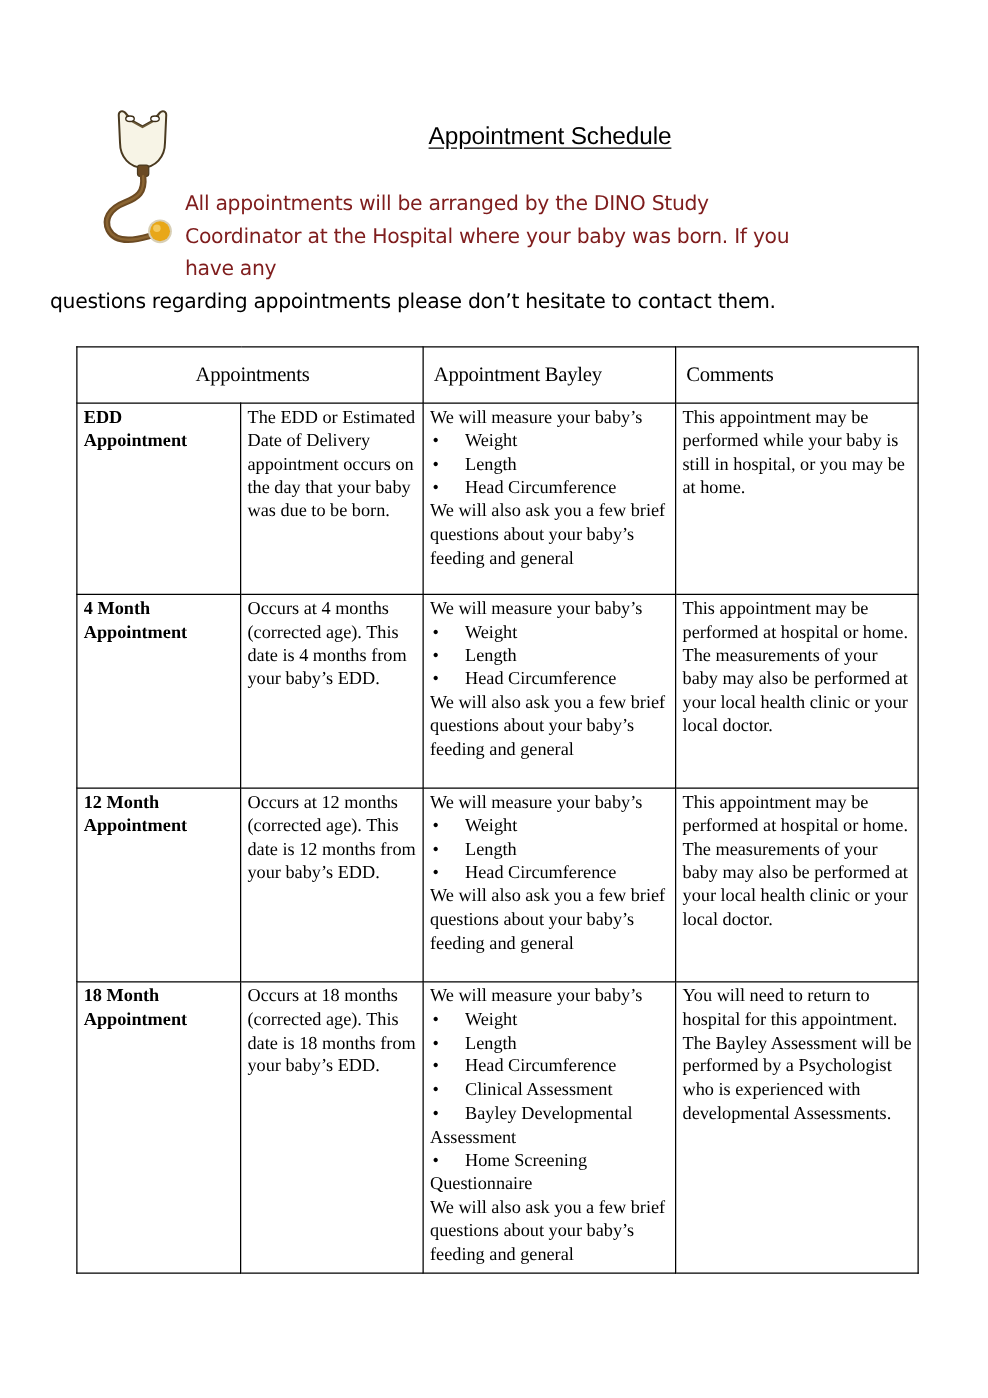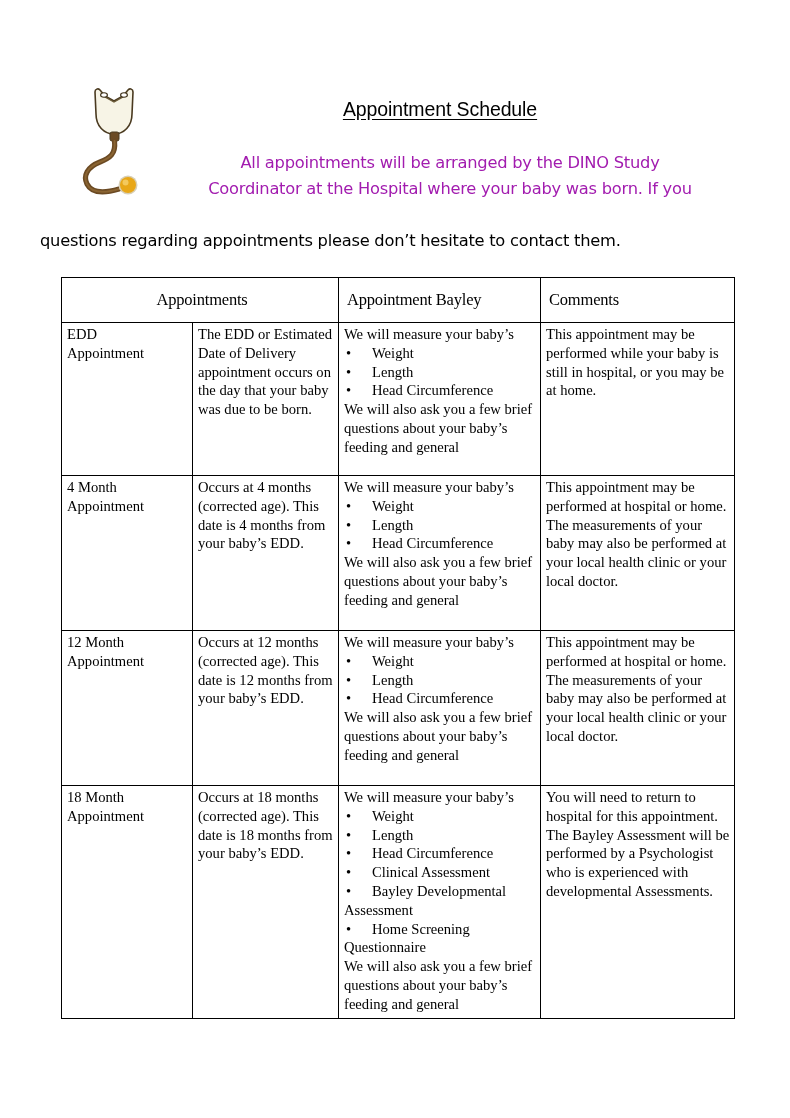--- a/index.html
+++ b/index.html
@@ -54,26 +54,26 @@
     color: #000;
     text-decoration: underline;
     text-underline-offset: 3px;
   }
 
   .intro-para {
     position: absolute;
     left: 148px;
     top: 150px;
     width: 604px;
-    text-align: center;
+    text-align: left;
     font-family: "DejaVu Sans", "Liberation Sans", sans-serif;
     font-size: 16.3px;
     line-height: 26px;
     letter-spacing: -0.25px;
-    color: #a21caf;
+    color: #7f1d1d;
   }
 
   .intro-last {
     position: absolute;
     left: 40px;
     top: 228px;
     width: 714px;
     text-align: left;
     font-family: "DejaVu Sans", "Liberation Sans", sans-serif;
     font-size: 16.3px;
@@ -113,21 +113,21 @@
     vertical-align: middle !important;
     font-family: Liberation Sans, sans-serif;
     font-size: 16.5px !important;
     font-weight: 400 !important;
     letter-spacing: -0.2px;
     padding-left: 8px !important;
   }
   .hdr-center { text-align: center !important; }
 
   .appt-name {
-    font-weight: normal;
+    font-weight: bold;
   }
 
   .cell-lead { margin: 0; }
 
   ul.measure-list {
     list-style: none;
     margin: 0;
     padding: 0;
   }
   ul.measure-list li {
@@ -186,20 +186,21 @@
         <circle cx="54" cy="101" r="8" fill="#e8a718"></circle>
         <circle cx="51.5" cy="98.5" r="3" fill="#f6cf6a" opacity="0.85"></circle>
       </svg>
     </div>
 
     <div class="doc-title">Appointment Schedule</div>
 
     <div class="intro-para">
       <div>All appointments will be arranged by the DINO Study</div>
       <div>Coordinator at the Hospital where your baby was born. If you</div>
+      <div>have any</div>
     </div>
 
     <div class="intro-last">questions regarding appointments please don’t hesitate to contact them.</div>
   </div>
 
   <table class="sched-table">
     <colgroup>
       <col class="col-a">
         <col class="col-b">
         <col class="col-c">

